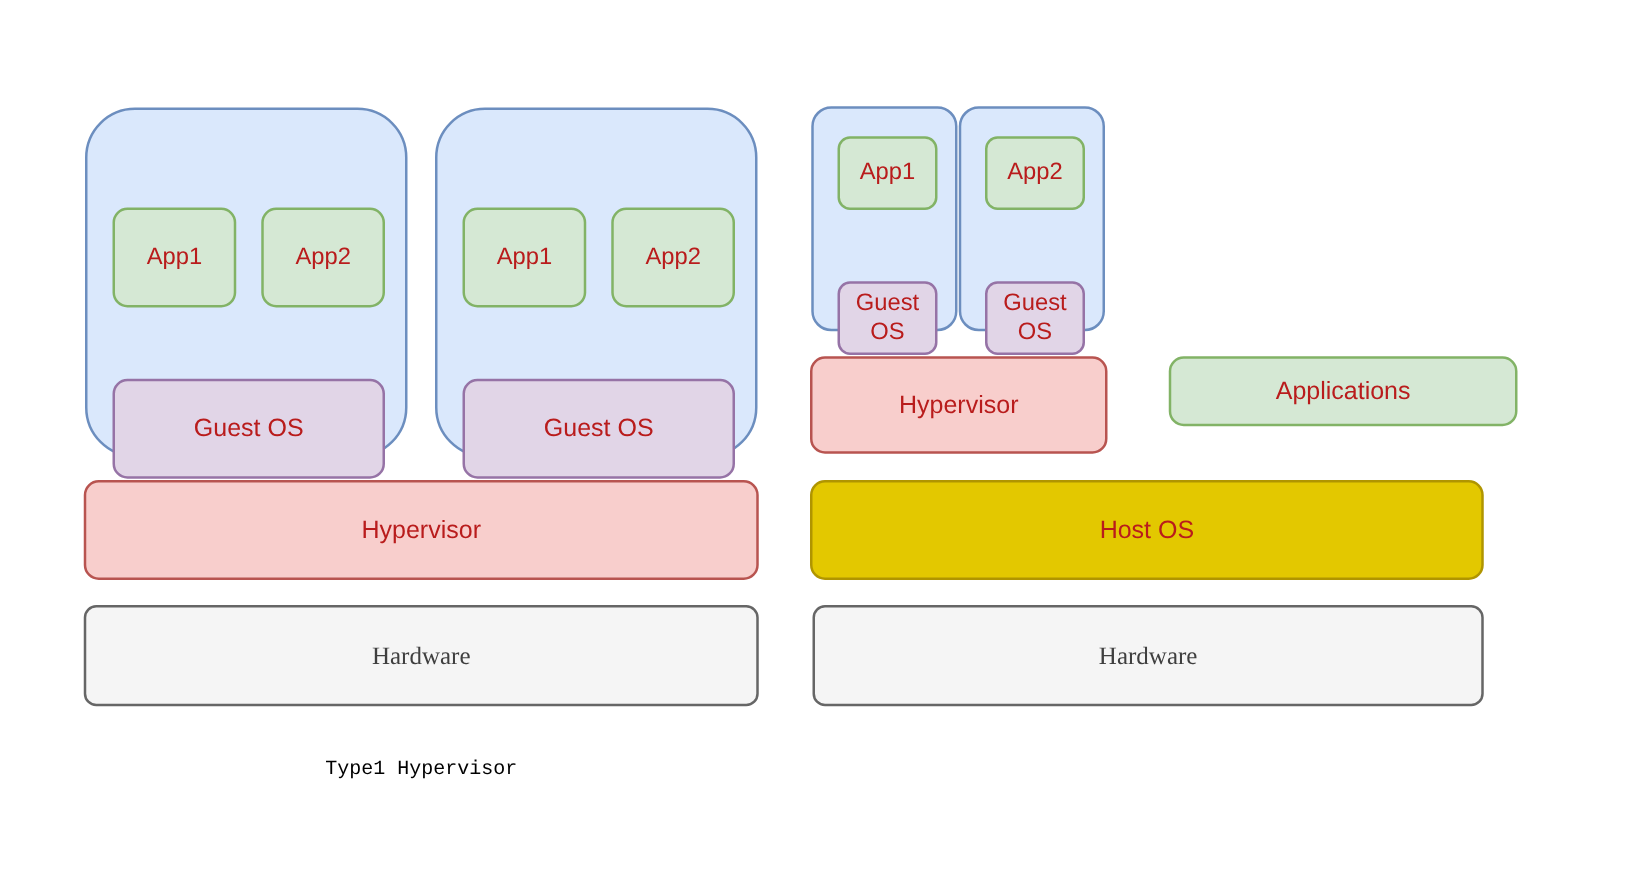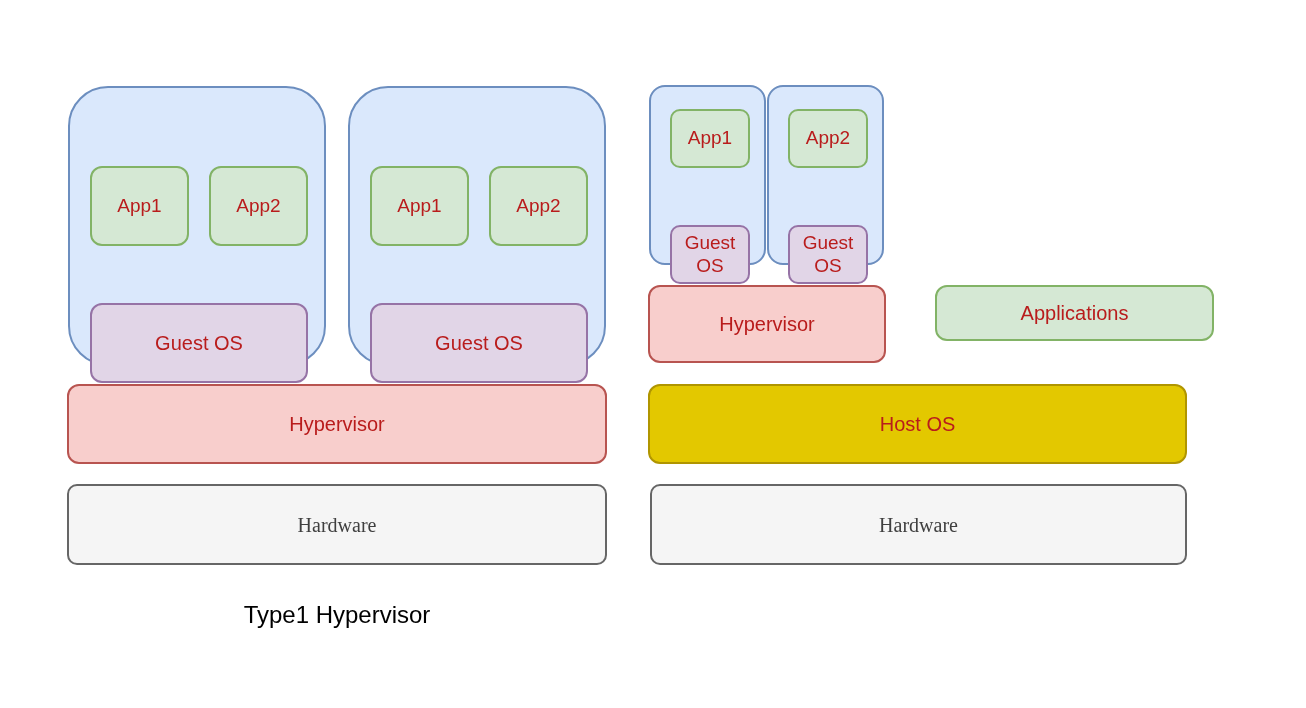--- a/index.html
+++ b/index.html
@@ -60,22 +60,23 @@
   .hw-right  { left: 650px; top: 484px; width: 537px; height: 81px; border-radius: 10px; }
 
   
   .caption {
     position: absolute;
     top: 602px;
     height: 26px;
     display: flex;
     align-items: center;
     justify-content: center;
-    font-size: 24px;
+    font-size: 16px;
     color: #000000;
+    font-family: Liberation Mono, monospace;
   }
   .caption-left  { left: 67px;  width: 540px; }
   .caption-right { left: 648px; width: 539px; }
 </style>
 </head>
 <body>
 
 <div class="canvas">
 
   <div class="node vm vm-large vm1">

